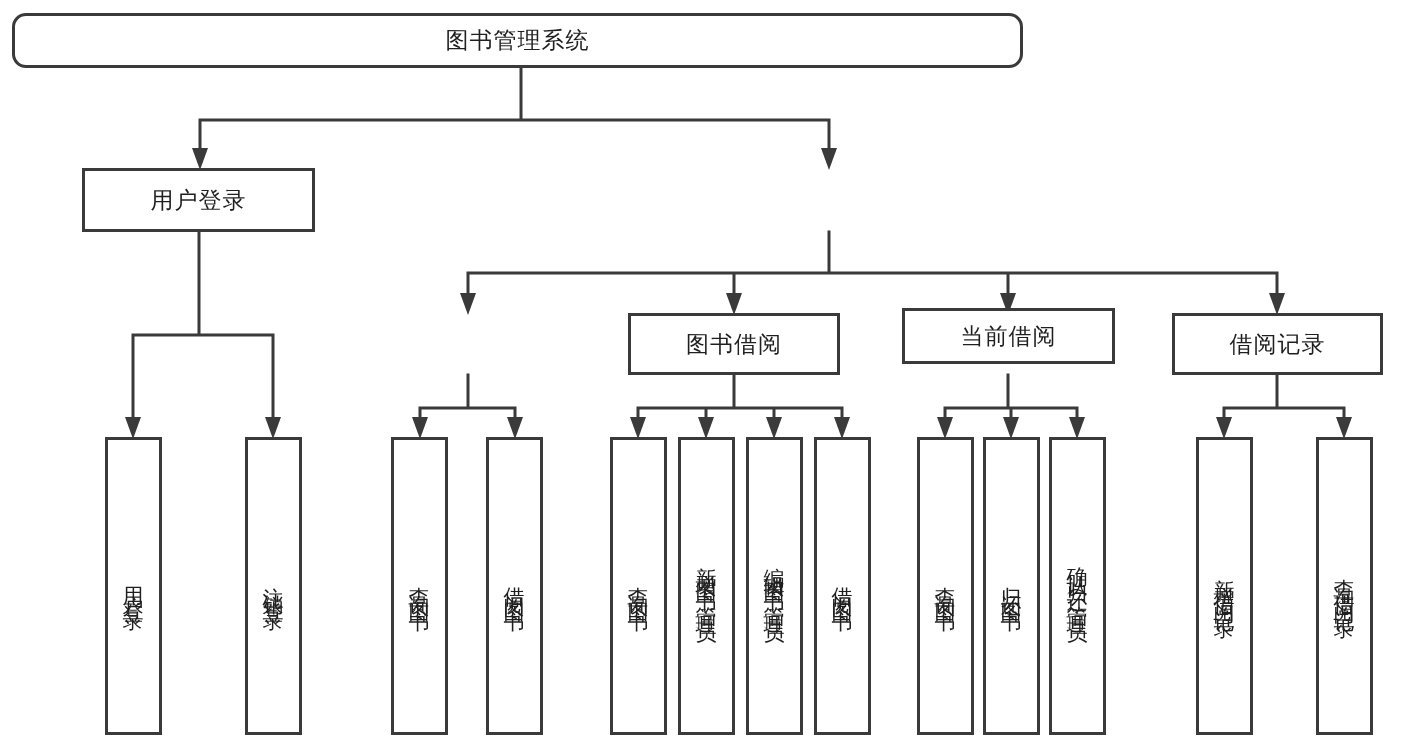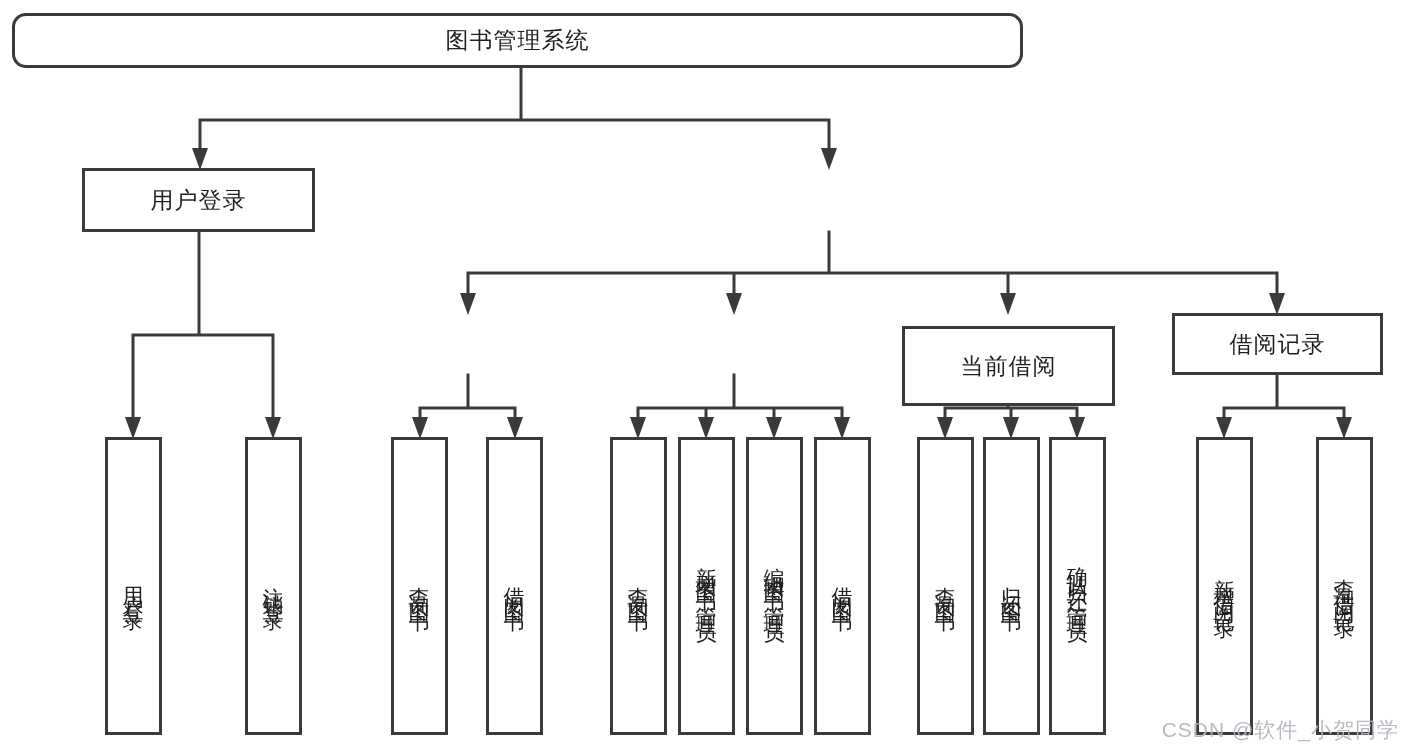--- a/index.html
+++ b/index.html
@@ -97,21 +97,24 @@
   </svg>
 
   <div class="node" style="left:12px; top:13px; width:1011px; height:55px;border-radius:14px;">
     <span class="hlabel">图书管理系统</span>
   </div>
 
   <div class="node" style="left:82px; top:168px; width:233px; height:64px;">
     <span class="hlabel">用户登录</span>
   </div>
 
-  <div class="node" style="left:902px; top:326px; width:213px; height:80px;text-align:right;">
+  <div class="node" style="left:628px; top:313px; width:212px; height:62px;">
+    <span class="hlabel">图书借阅</span>
+  </div>
+  <div class="node" style="left:902px; top:308px; width:213px; height:56px;text-align:right;">
     <span class="hlabel">当前借阅</span>
   </div>
   <div class="node" style="left:1172px; top:313px; width:211px; height:62px;">
     <span class="hlabel">借阅记录</span>
   </div>
 
   <div class="node leaf" style="left:105px;">
     <span class="vlabel">用户登录</span>
   </div>
   <div class="node leaf" style="left:245px;">
@@ -148,15 +151,14 @@
     <span class="vlabel">确认归还（管理员）</span>
   </div>
 
   <div class="node leaf" style="left:1196px;">
     <span class="vlabel">新增借阅记录</span>
   </div>
   <div class="node leaf" style="left:1316px;">
     <span class="vlabel">查询借阅记录</span>
   </div>
 
-  <div id="watermark">CSDN @软件_小贺同学</div>
 
 </div>
 
 </body></html>

